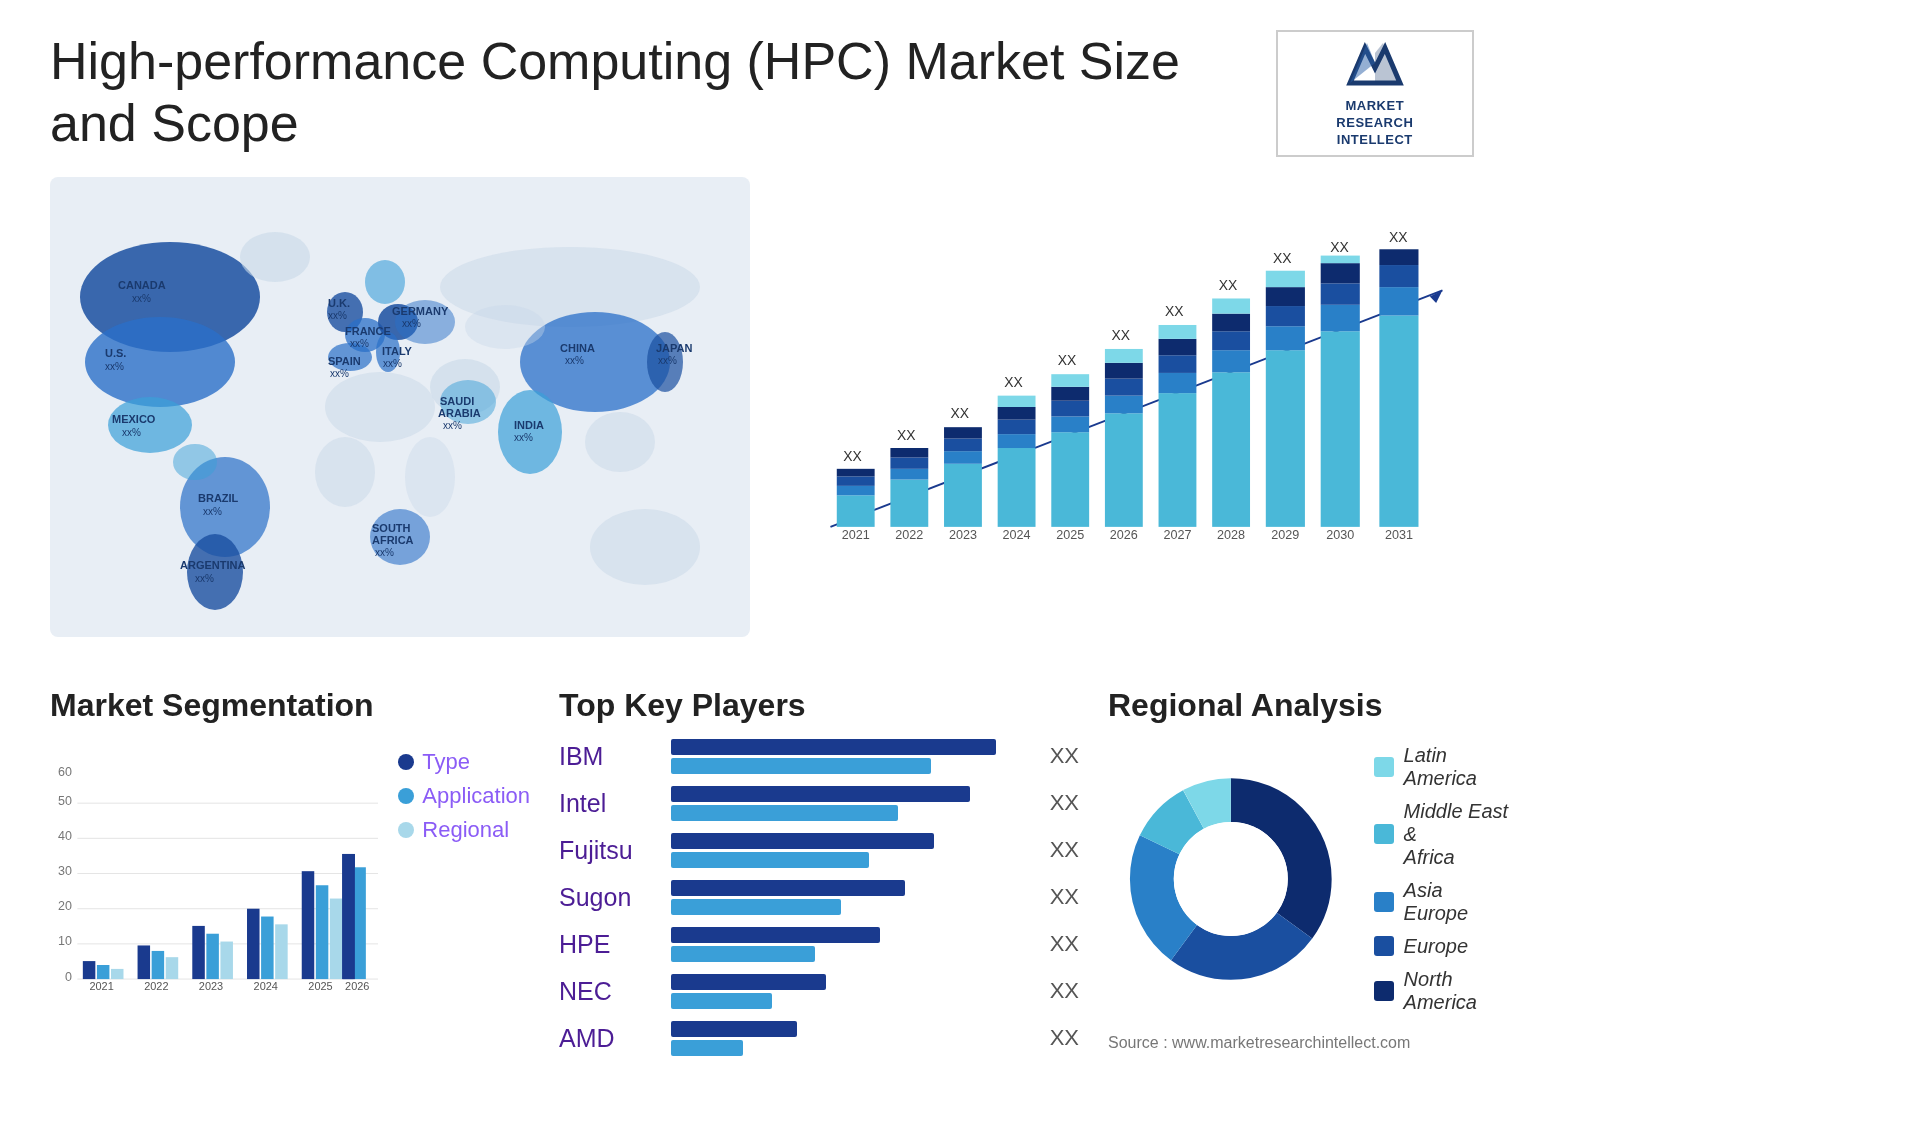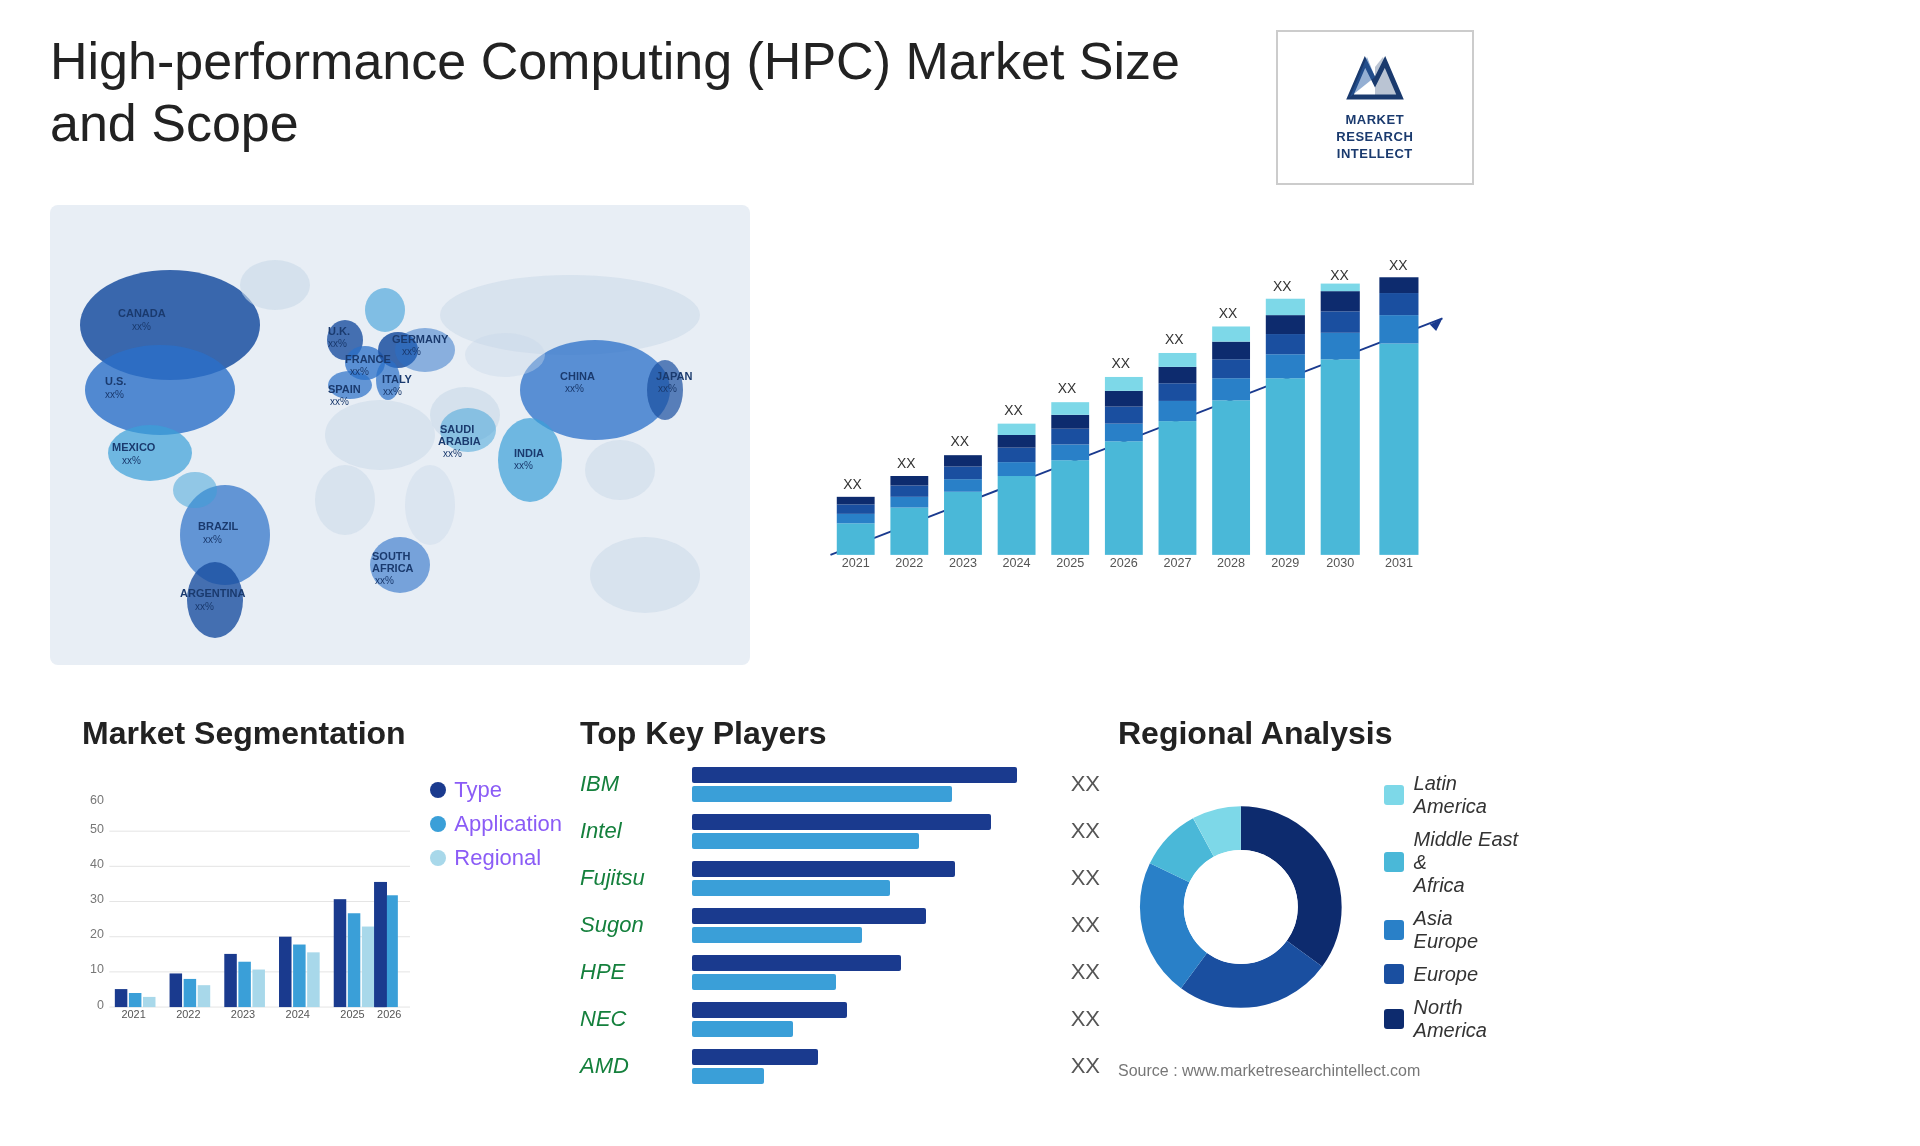--- a/index.html
+++ b/index.html
@@ -29,21 +29,21 @@
       max-width: 1300px;
       line-height: 1.2;
     }
     .logo-box {
       display: flex;
       flex-direction: column;
       align-items: center;
       justify-content: center;
       background: #fff;
       border: 2px solid #ccc;
-      padding: 20px 18px;
+      padding: 6px 18px;
       width: 220px;
       min-height: 110px;
     }
     .logo-icon {
       margin-bottom: 6px;
     }
     .logo-text {
       font-size: 13px;
       font-weight: 700;
       color: #1a3a6e;
@@ -70,23 +70,22 @@
     
     .bar-chart-section {
       flex: 1;
       min-height: 480px;
       position: relative;
     }
 
     
     .bottom-row {
       display: flex;
-      gap: 18px;
+      gap: 29px;
       margin-top: 10px;
-      margin-left: 32px;
     }
 
     
     .segmentation-section {
       width: 480px;
       flex-shrink: 0;
     }
     .section-title {
       font-size: 32px;
       font-weight: 700;
@@ -146,24 +145,23 @@
       margin-top: 10px;
     }
     .player-row {
       display: flex;
       align-items: center;
       margin-bottom: 12px;
       gap: 12px;
     }
     .player-name {
       width: 100px;
-      font-size: 22px;
-      color: #15803d;
+      font-size: 25px;
+      color: #4c1d95;
       flex-shrink: 0;
-      font-style: italic;
     }
     .player-bars {
       display: flex;
       flex-direction: column;
       gap: 3px;
       flex: 1;
     }
     .player-bar {
       height: 16px;
       border-radius: 2px;

